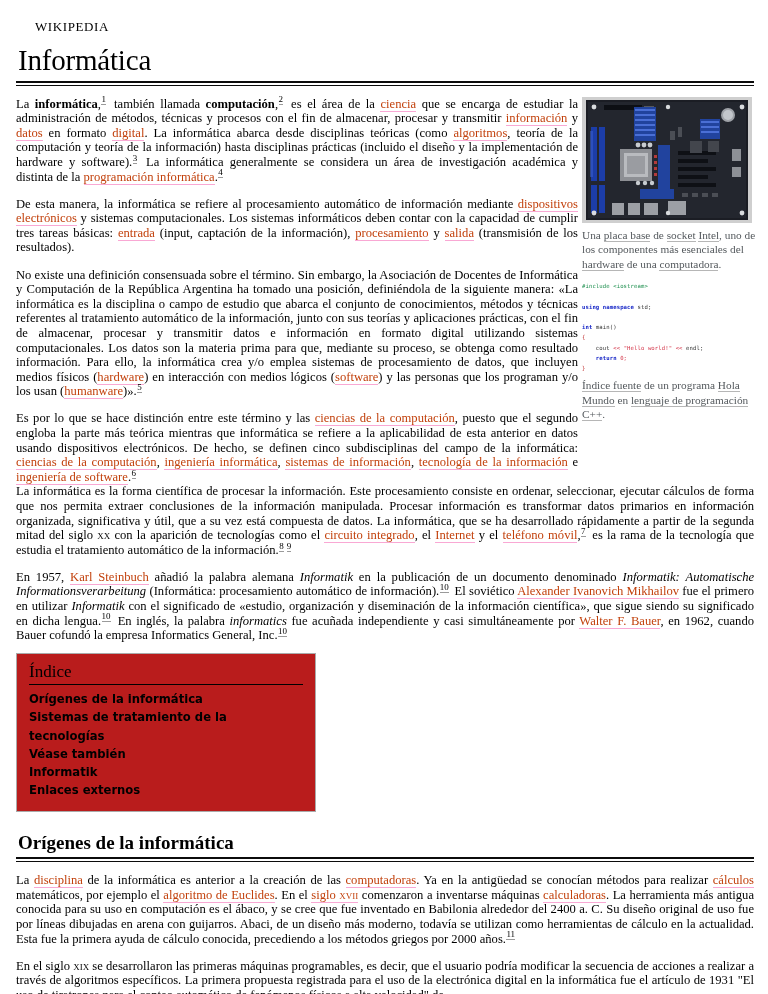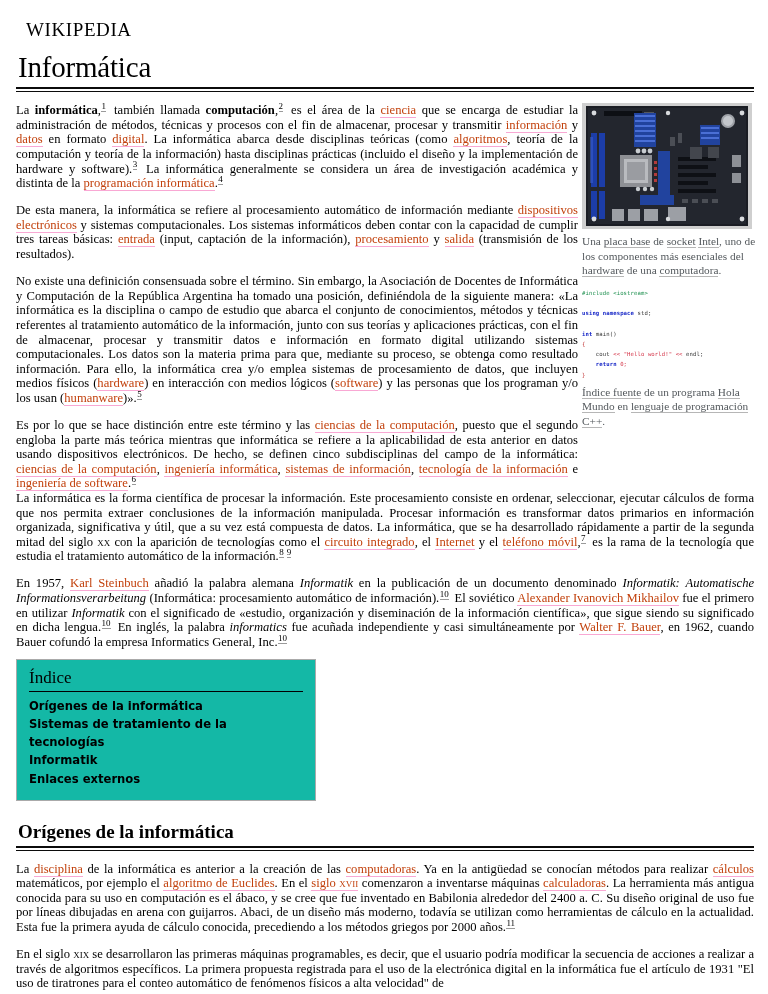--- a/index.html
+++ b/index.html
@@ -19,24 +19,24 @@
     position: relative;
     width: 768px;
     height: 994px;
     box-sizing: border-box;
     padding: 16px 14px 0 16px;
   }
 
   
   .masthead {
     font-variant: small-caps;
-    font-size: 19px;
+    font-size: 13px;
     letter-spacing: 0.6px;
     line-height: 1.1;
-    margin: 4px 0 10px 10px;
+    margin: 4px 0 10px 19px;
     color: #000;
   }
   .page-title {
     font-size: 29px;
     font-weight: normal;
     line-height: 1.15;
     margin: 0 0 3px 2px;
     letter-spacing: -0.2px;
   }
   .rule-double {
@@ -127,21 +127,21 @@
   .c-op   { color: #d4364a; }
   .c-str  { color: #d4364a; }
   .c-num  { color: #d4364a; }
   .c-pun  { color: #c43b3b; }
 
   
   .toc {
     width: 300px;
     box-sizing: border-box;
     border: 1px solid #aaaaaa;
-    background: #14b8a6;
+    background: #b91c1c;
     padding: 8px 12px 12px 12px;
     margin: 10px 0 20px 0;
   }
   .toc-title {
     font-size: 17px;
     font-weight: normal;
     line-height: 1.2;
     margin: 0 0 2px 0;
   }
   .toc-rule {
@@ -322,20 +322,21 @@
     <p class="body"><span>En 1957, </span><a class="lnk" href="#">Karl Steinbuch</a><span> añadió la palabra alemana </span><em>Informatik</em><span> en la publicación de un documento denominado </span><em>Informatik: Automatische Informationsverarbeitung</em><span> (Informática: procesamiento automático de información).</span><sup class="ref"><a href="#">10</a></sup><span> El soviético </span><a class="lnk" href="#">Alexander Ivanovich Mikhailov</a><span> fue el primero en utilizar </span><em>Informatik</em><span> con el significado de «estudio, organización y diseminación de la información científica», que sigue siendo su significado en dicha lengua.</span><sup class="ref"><a href="#">10</a></sup><span> En inglés, la palabra </span><em>informatics</em><span> fue acuñada independiente y casi simultáneamente por </span><a class="lnk" href="#">Walter F. Bauer</a><span>, en 1962, cuando Bauer cofundó la empresa Informatics General, Inc.</span><sup class="ref"><a href="#">10</a></sup></p>
 
   </div>
 
   <div class="toc">
     <div class="toc-title">Índice</div>
     <hr class="toc-rule">
     <div id="toc-items">
         <a class="toc-item" href="#">Orígenes de la informática</a>
         <a class="toc-item" href="#">Sistemas de tratamiento de la tecnologías</a>
+        <a class="toc-item" href="#">Véase también</a>
         <a class="toc-item" href="#">Informatik</a>
         <a class="toc-item" href="#">Enlaces externos</a>
       </div>
   </div>
 
   <h2 class="section-h">Orígenes de la informática</h2>
   <hr class="section-rule">
 
   <p class="body"><span>La </span><a class="lnk" href="#">disciplina</a><span> de la informática es anterior a la creación de las </span><a class="lnk" href="#">computadoras</a><span>. Ya en la antigüedad se conocían métodos para realizar </span><a class="lnk" href="#">cálculos</a><span> matemáticos, por ejemplo el </span><a class="lnk" href="#">algoritmo de Euclides</a><span>. En el </span><a class="lnk" href="#"><span>siglo </span><span class="sc">xvii</span></a><span> comenzaron a inventarse máquinas </span><a class="lnk" href="#">calculadoras</a><span>. La herramienta más antigua conocida para su uso en computación es el ábaco, y se cree que fue inventado en Babilonia alrededor del 2400 a. C. Su diseño original de uso fue por líneas dibujadas en arena con guijarros. Abaci, de un diseño más moderno, todavía se utilizan como herramientas de cálculo en la actualidad. Esta fue la primera ayuda de cálculo conocida, precediendo a los métodos griegos por 2000 años.</span><sup class="ref"><a href="#">11</a></sup></p>
 

